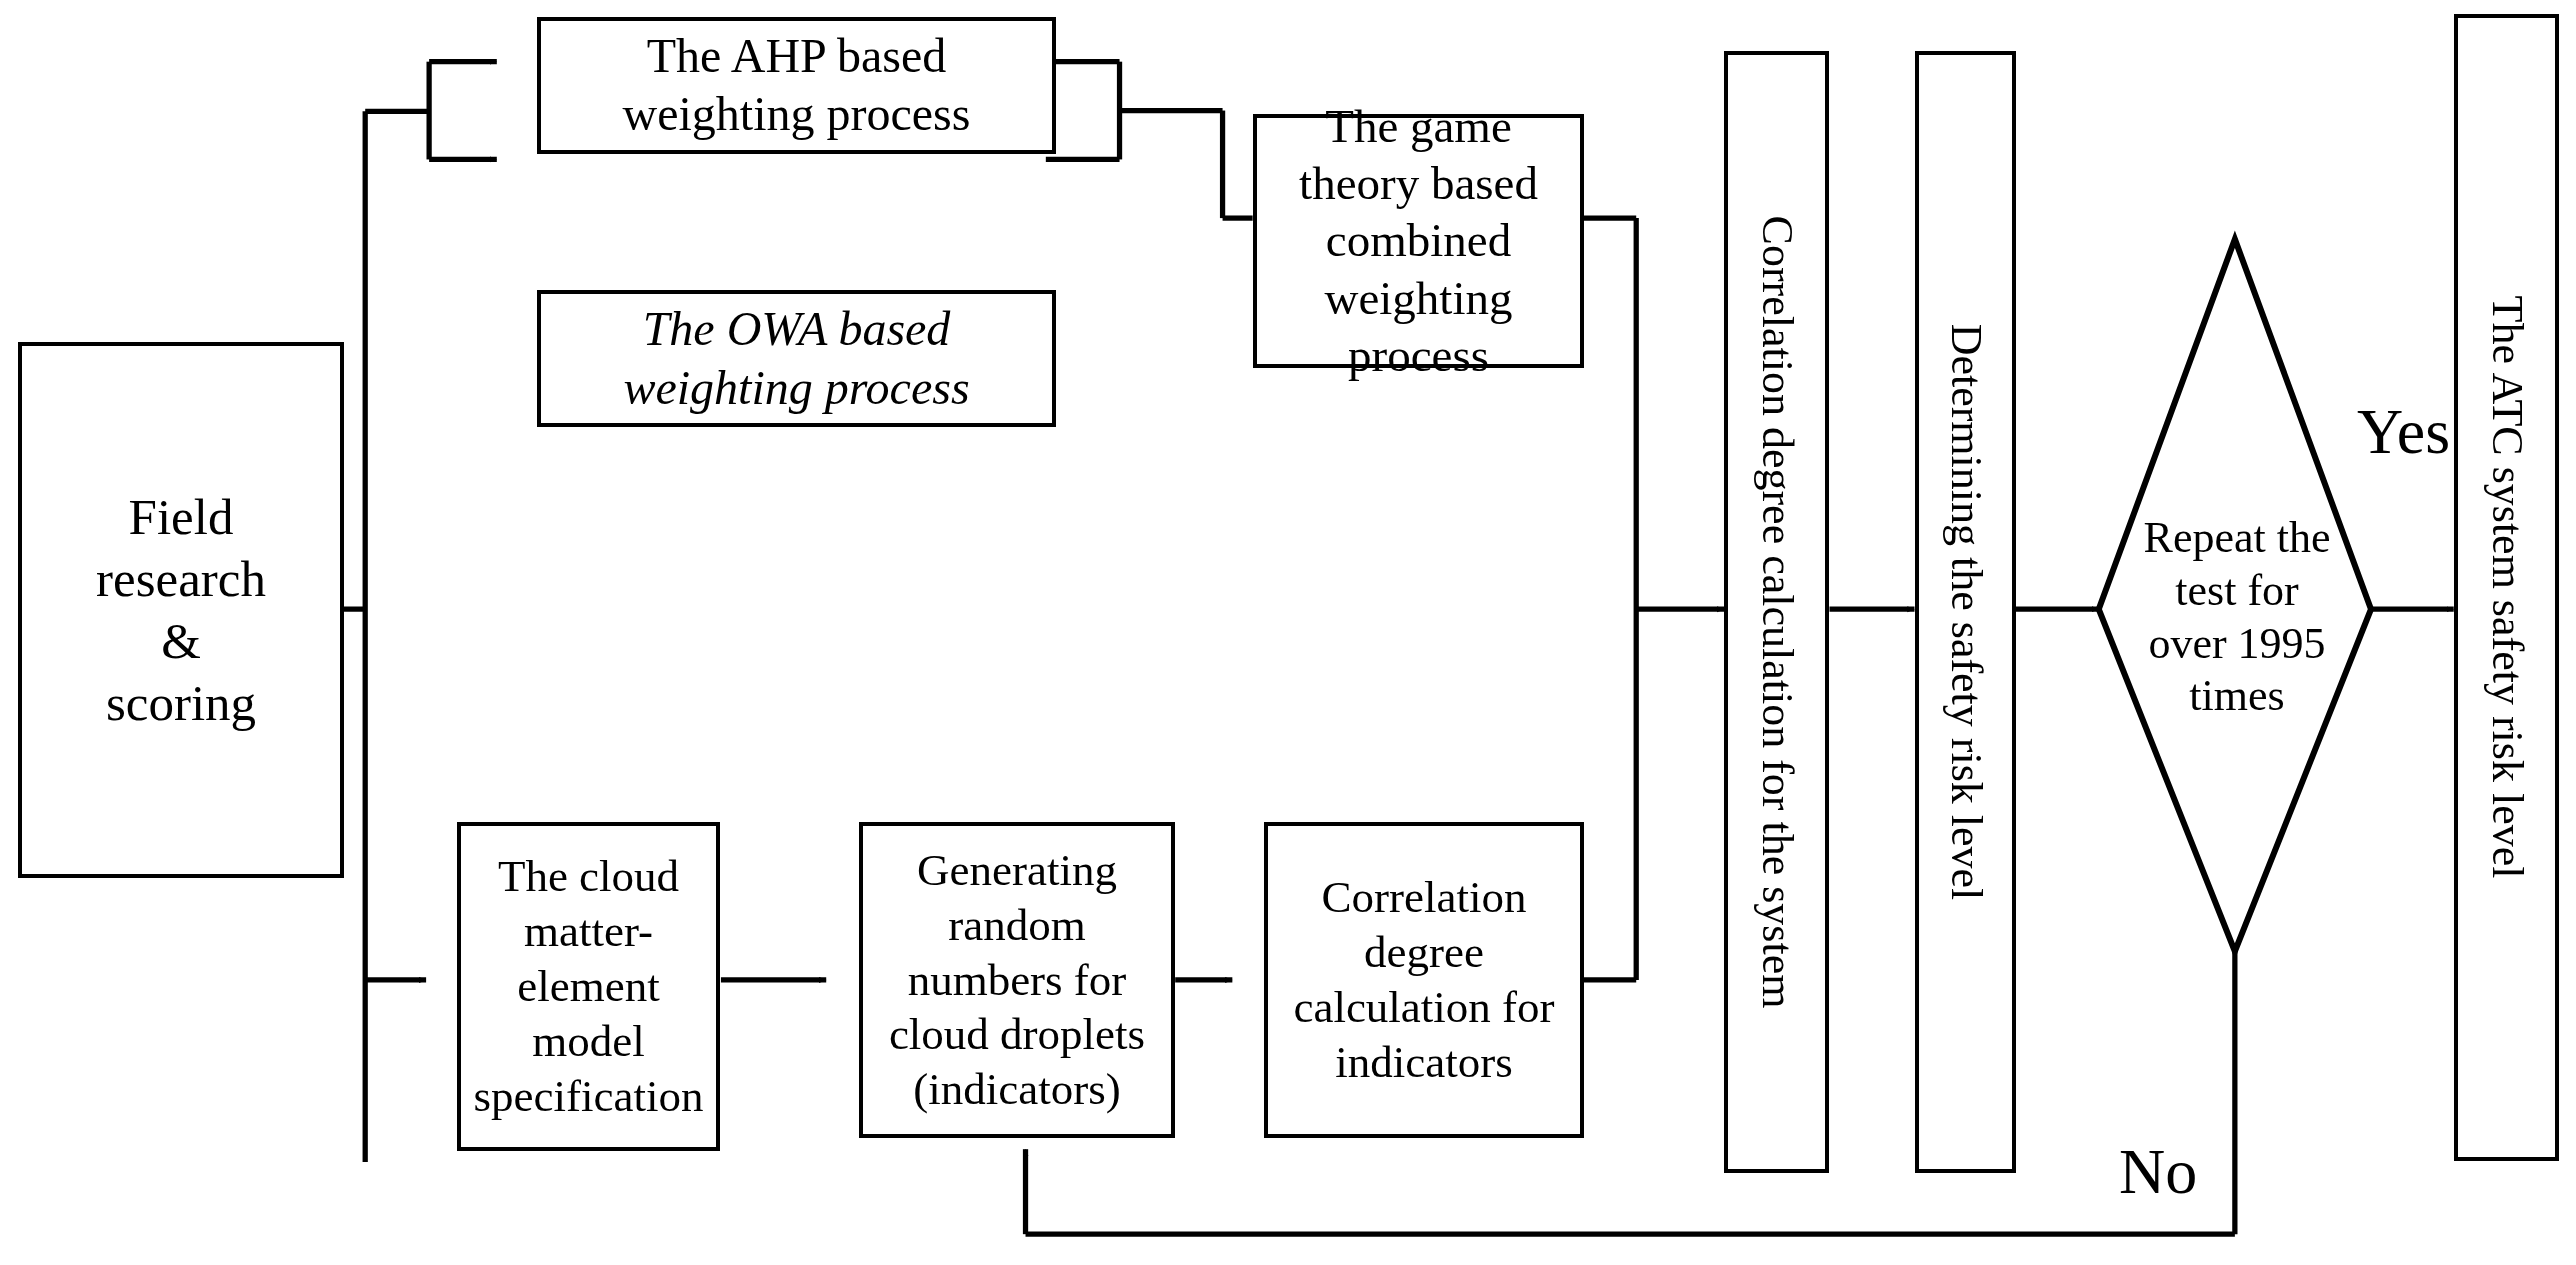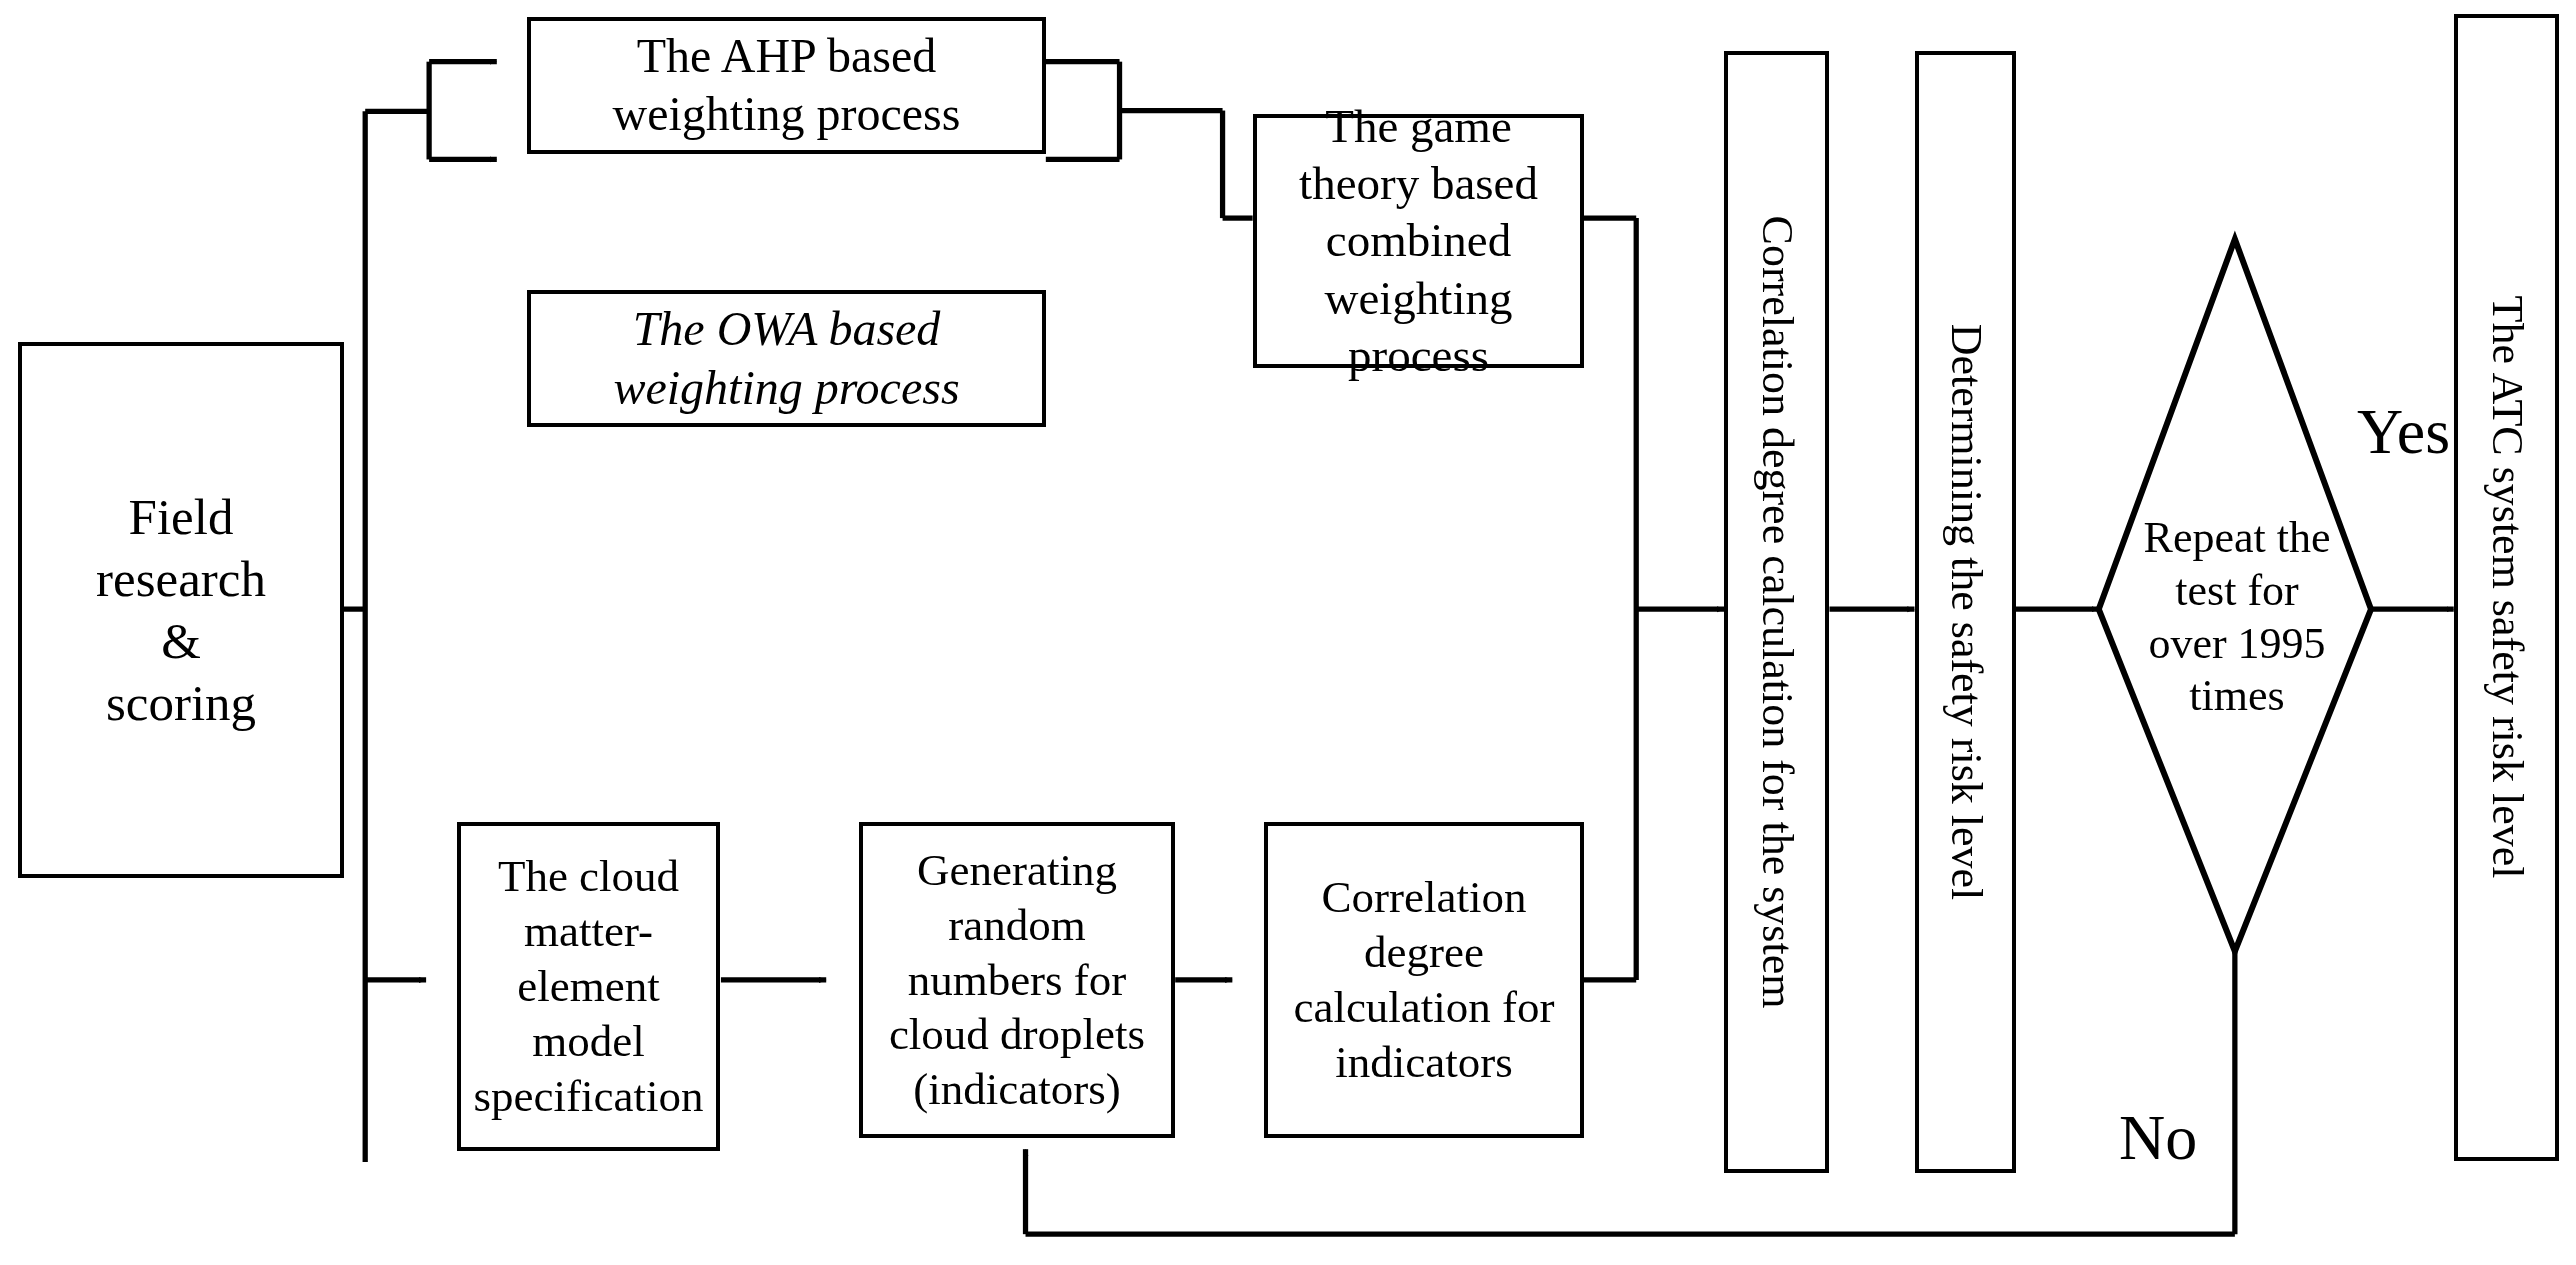--- a/index.html
+++ b/index.html
@@ -47,21 +47,21 @@
     line-height:1.2;
   }
   .edge-label{
     position:absolute;
     color:#000000;
     white-space:nowrap;
   }
   .fs58{font-size:44px;}
   .fs60{font-size:45px;}
   .fs62{font-size:47px;margin-top:22px;}
-  .fs64{font-size:48px;}
+  .fs64{font-size:48px;margin-left:10px;}
   .fs66{font-size:64px;}
   .fs68{font-size:51px;}
 </style>
 </head>
 <body>
 
 <div id="stage">
 
   <svg id="wires" viewBox="0 0 3424 1682" xmlns="http://www.w3.org/2000/svg">
     <defs>
@@ -188,18 +188,18 @@
     <span style="white-space:pre-line;">Repeat the
 test for
 over 1995
 times</span>
   </div>
 
   <div class="edge-label fs66" style="left:2357px;top:395px;">
     <span>Yes</span>
   </div>
 
-  <div class="edge-label fs66" style="left:2119px;top:1101px;">
+  <div class="edge-label fs66" style="left:2119px;top:1135px;">
     <span>No</span>
   </div>
 
 </div>
 
 
 </body></html>

